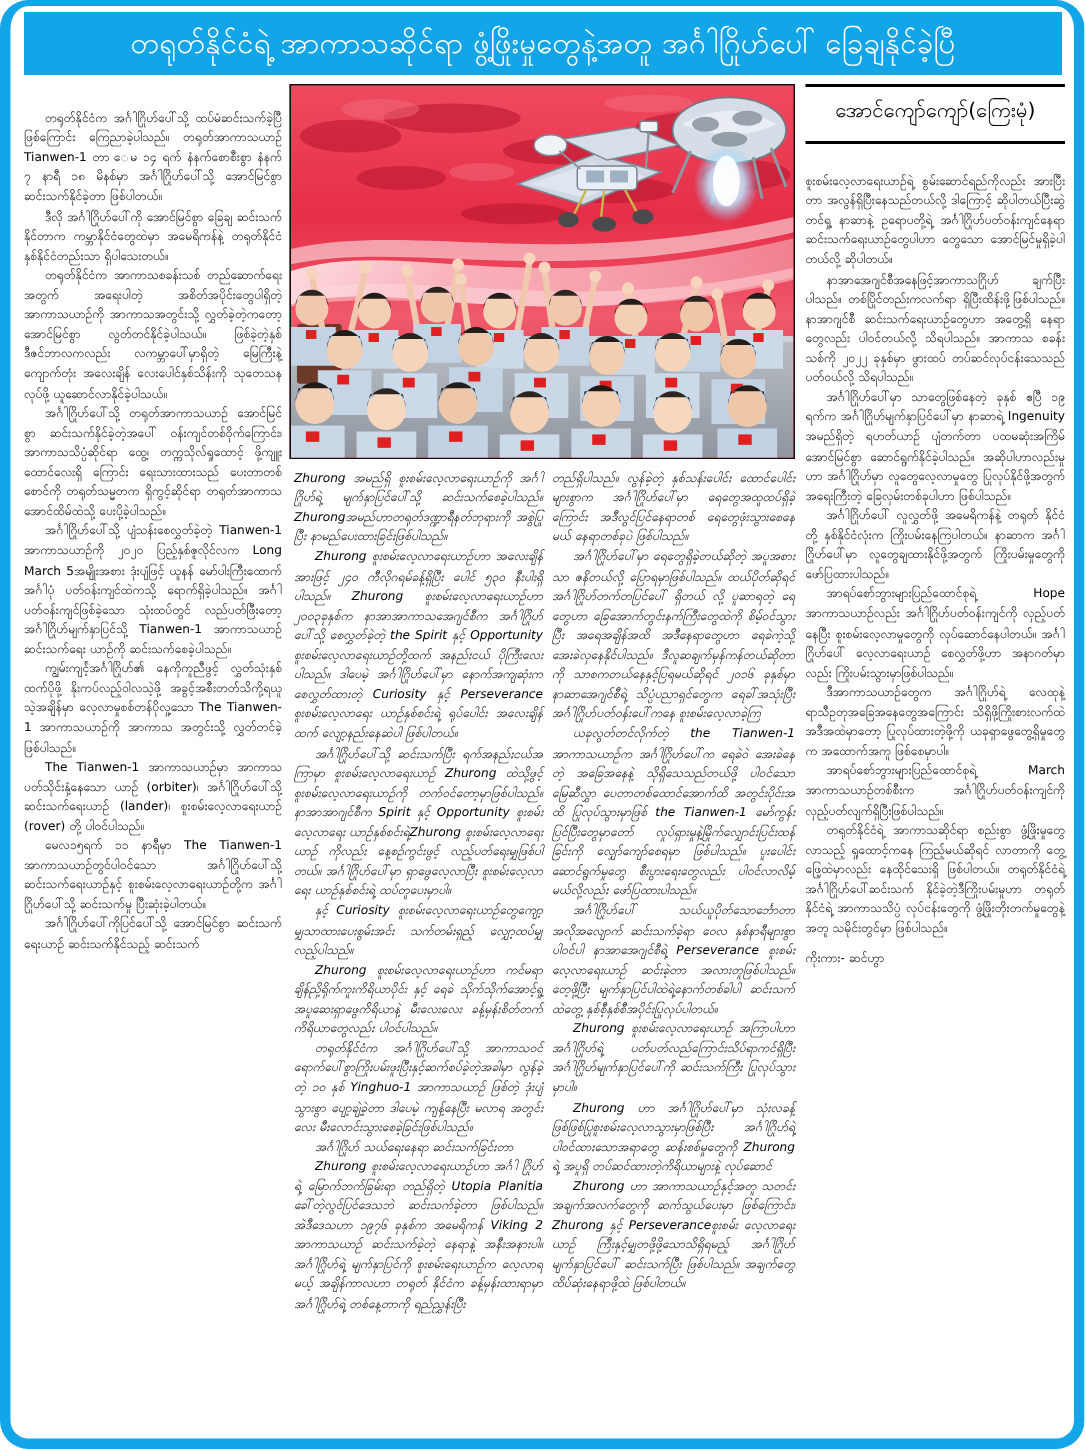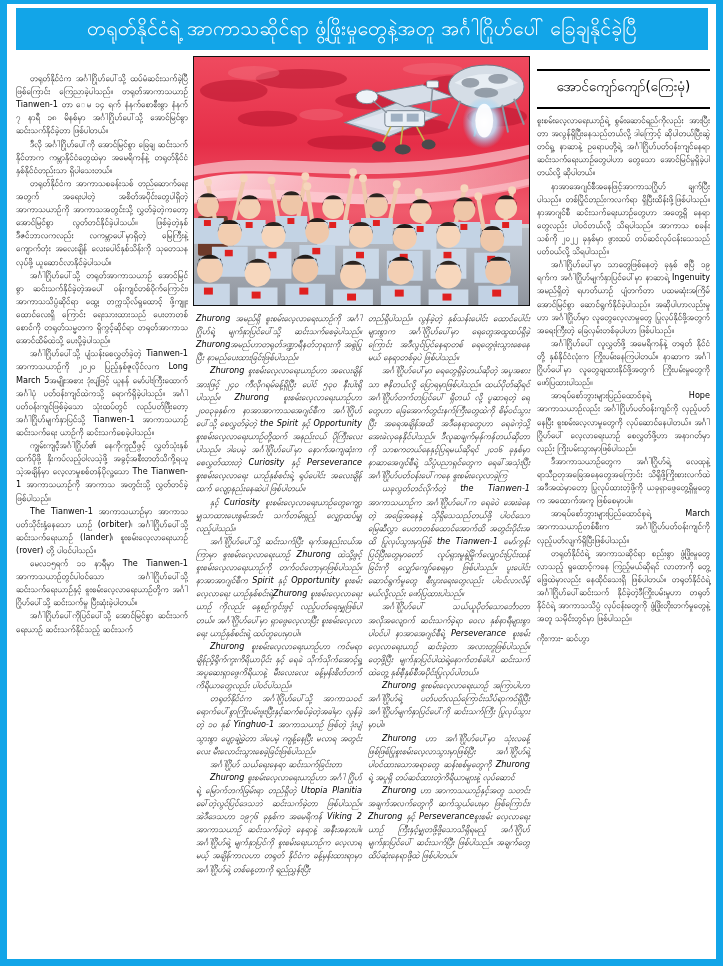--- a/index.html
+++ b/index.html
@@ -19,20 +19,21 @@
     position: relative;
     width: 723px;
     height: 966px;
     box-sizing: border-box;
     background: #ffffff;
     border-left: 7px solid #12a5e8;
     border-right: 7px solid #12a5e8;
     border-top: 4px solid #12a5e8;
     border-bottom: 7px solid #12a5e8;
     overflow: hidden;
+    border-radius: 19px;
   }
 
   
   #headline-banner {
     position: absolute;
     left: 9px;
     top: 4px;
     width: 692px;
     height: 42px;
     background: #12a5e8;
@@ -102,21 +103,20 @@
     inset: 0;
     display: block;
   }
 
   
   #byline-block {
     position: absolute;
     left: 521px;
     top: 2px;
     width: 173px;
-    margin-top: 13px;
   }
   .rule-thick {
     height: 2.4px;
     background: #000;
     width: 100%;
   }
   .rule-thin {
     height: 1.3px;
     background: #000;
     width: 100%;
@@ -439,22 +439,22 @@
       <p>အင်္ဂါဂြိုဟ်ပေါ်သို့ ပျံသန်းစေလွှတ်ခဲ့တဲ့ Tianwen-1 အာကာသယာဉ်ကို ၂၀၂၀ ပြည့်နှစ်ဇူလိုင်လက Long March 5အမျိုးအစား ဒုံးပျံဖြင့် ယူနန် မော်ပါးကြီးထောက်အင်္ဂါပုံ ပတ်ဝန်းကျင်ထဲကသို့ ရောက်ရှိခဲ့ပါသည်။ အင်္ဂါပတ်ဝန်းကျင်ဖြစ်ခဲ့သော သုံးထပ်တွင် လည်ပတ်ဖြီးတော့ အင်္ဂါဂြိုဟ်မျက်နှာပြင်သို့ Tianwen-1 အာကာသယာဉ် ဆင်းသက်ရေး ယာဉ်ကို ဆင်းသက်စေခဲ့ပါသည်။</p>
       <p>ကျွမ်းကျင်ဲ့အင်္ဂါဂြိုဟ်၏ နေကိုကူညီဖွင့် လွှတ်သုံးနှစ်ထက်ပိုဖို့ နိုးကပ်လည့်ဝါလသဲ့ဖို့ အခွင့်အစီးတတ်သိကို့ရယူသဲ့အချိန်မှာ လေ့လာမှုစစ်တန်ပိုလှု့သော The Tianwen-1 အာကာသယာဉ်ကို အာကာသ အတွင်းသို့ လွှတ်တင်ခဲ့ဖြစ်ပါသည်။</p>
       <p>The Tianwen-1 အာကာသယာဉ်မှာ အာကာသ ပတ်သိုင်းနှံ့နေသော ယာဉ် (orbiter)၊ အင်္ဂါဂြိုဟ်ပေါ်သို့ ဆင်းသက်ရေးယာဉ် (lander)၊ စူးစမ်းလေ့လာရေးယာဉ် (rover) တို့ ပါဝင်ပါသည်။</p>
       <p>မေလ၁၅ရက် ၁၁ နာရီမှာ The Tianwen-1 အာကာသယာဉ်တွင်ပါဝင်သော အင်္ဂါဂြိုဟ်ပေါ်သို့ ဆင်းသက်ရေးယာဉ်နှင့် စူးစမ်းလေ့လာရေးယာဉ်တို့က အင်္ဂါဂြိုဟ်ပေါ်သို့ ဆင်းသက်မှု ပြီးဆုံးခဲ့ပါတယ်။</p>
       <p>အင်္ဂါဂြိုဟ်ပေါ်ကိုပြင်ပေါ်သို့ အောင်မြင်စွာ ဆင်းသက်ရေးယာဉ် ဆင်းသက်နိုင်သည့် ဆင်းသက်</p>
     </div>
 
     <div class="col" id="col2">
       <p class="noind">Zhurong အမည်ရှိ စူးစမ်းလေ့လာရေးယာဉ်ကို အင်္ဂါဂြိုဟ်ရဲ့ မျက်နှာပြင်ပေါ်သို့ ဆင်းသက်စေခဲ့ပါသည်။ Zhurongအမည်ဟာတရုတ်ဒဏ္ဍာရီနတ်ဘုရားကို အစွဲပြုပြီး နာမည်ပေးထားခြင်းဖြစ်ပါသည်။</p>
       <p>Zhurong စူးစမ်းလေ့လာရေးယာဉ်ဟာ အလေးချိန်အားဖြင့် ၂၄၀ ကီလိုဂရမ်ခန့်ရှိပြီး ပေါင် ၅၃၀ နီးပါးရှိပါသည်။ Zhurong စူးစမ်းလေ့လာရေးယာဉ်ဟာ ၂၀၀၃ခုနှစ်က နာအာအာကာသအေဂျင်စီက အင်္ဂါဂြိုဟ်ပေါ်သို့ စေလွှတ်ခဲ့တဲ့ the Spirit နှင့် Opportunity စူးစမ်းလေ့လာရေးယာဉ်တို့ထက် အနည်းငယ် ပိုကြီးလေးပါသည်။ ဒါပေမဲ့ အင်္ဂါဂြိုဟ်ပေါ်မှာ နောက်အကျဆုံးက စေလွှတ်ထားတဲ့ Curiosity နှင့် Perseverance စူးစမ်းလေ့လာရေး ယာဉ်နှစ်စင်းရဲ့ ရုပ်ပေါင်း အလေးချိန်ထက် လျော့နည်းနေဆဲပါ ဖြစ်ပါတယ်။</p>
+      <p>အင်္ဂါဂြိုဟ်ပေါ်သို့ ဆင်းသက်ပြီး ရက်အနည်းငယ်အကြာမှာ စူးစမ်းလေ့လာရေးယာဉ် Zhurong ထဲသို့ဖွင့်စူးစမ်းလေ့လာရေးယာဉ်ကို တက်ဝင်တော့မှာဖြစ်ပါသည်။ နာအာအာဂျင်စီက Spirit နှင့် Opportunity စူးစမ်းလေ့လာရေး ယာဉ်နှစ်စင်းရဲ့Zhurong စူးစမ်းလေ့လာရေးယာဉ် ကိုလည်း နေ့စဉ်ကွင်းဖွင့် လည့်ပတ်ရေးမျှဖြစ်ပါတယ်။ အင်္ဂါဂြိုဟ်ပေါ်မှာ ရှာဖွေလေ့လာပြီး စူးစမ်းလေ့လာရေး ယာဉ်နှစ်စင်းရဲ့ ထပ်တူပေးမှာပါ။</p>
       <p>နှင့် Curiosity စူးစမ်းလေ့လာရေးယာဉ်တွေကျော့ မျှသာထားပေးစွမ်းအင်း သက်တမ်းရှည့် လျှော့ထပ်မျှလည့်ပါသည်။</p>
-      <p>အင်္ဂါဂြိုဟ်ပေါ်သို့ ဆင်းသက်ပြီး ရက်အနည်းငယ်အကြာမှာ စူးစမ်းလေ့လာရေးယာဉ် Zhurong ထဲသို့ဖွင့်စူးစမ်းလေ့လာရေးယာဉ်ကို တက်ဝင်တော့မှာဖြစ်ပါသည်။ နာအာအာဂျင်စီက Spirit နှင့် Opportunity စူးစမ်းလေ့လာရေး ယာဉ်နှစ်စင်းရဲ့Zhurong စူးစမ်းလေ့လာရေးယာဉ် ကိုလည်း နေ့စဉ်ကွင်းဖွင့် လည့်ပတ်ရေးမျှဖြစ်ပါတယ်။ အင်္ဂါဂြိုဟ်ပေါ်မှာ ရှာဖွေလေ့လာပြီး စူးစမ်းလေ့လာရေး ယာဉ်နှစ်စင်းရဲ့ ထပ်တူပေးမှာပါ။</p>
       <p>Zhurong စူးစမ်းလေ့လာရေးယာဉ်ဟာ ကင်မရာ ချိန်ညှိ့ရိုက်ကူးကိရိယာပိုင်း နှင့် ရေခဲ သိုက်သိုက်အောင့်ရှု့အပူဆေးရှာဖွေကိရိယာနဲ့ မီးလေးလေး ခန့်မှန်းစိတ်တက်ကိရိယာတွေလည်း ပါဝင်ပါသည်။</p>
       <p>တရုတ်နိုင်ငံက အင်္ဂါဂြိုဟ်ပေါ်သို့ အာကာသဝင်ရောက်ပေါ်စွာကြိုးပမ်းဖူးပြီးနှင့်ဆက်စပ်ခဲ့တဲ့အခါမှာ လွန်ခဲ့တဲ့ ၁၀ နှစ် Yinghuo-1 အာကာသယာဉ် ဖြစ်တဲ့ ဒုံးပျံသွားစွာ ပျော့ချဲ့ခဲ့တာ ဒါပေမဲ့ ကျန့်နေပြီး မလာရ အတွင်းလေး မီးလောင်းသွားစေခဲ့ခြင်းဖြစ်ပါသည်။</p>
       <p>အင်္ဂါဂြိုဟ် သယ်ရေးနေရာ ဆင်းသက်ခြင်းတာ</p>
       <p>Zhurong စူးစမ်းလေ့လာရေးယာဉ်ဟာ အင်္ဂါ ဂြိုဟ်ရဲ့ မြောက်ဘက်ခြမ်းရာ တည်ရှိတဲ့ Utopia Planitia ခေါ်တဲ့လွင်ပြင်ဒေသဘဲ ဆင်းသက်ခဲ့တာ ဖြစ်ပါသည်။ အဲဒီဒေသဟာ ၁၉၇၆ ခုနှစ်က အမေရိကန် Viking 2 အာကာသယာဉ် ဆင်းသက်ခဲ့တဲ့ နေရာနဲ့ အနီးအနားပါ။ အင်္ဂါဂြိုဟ်ရဲ့ မျက်နှာပြင်ကို စူးစမ်းရေးယာဉ်က လေ့လာရမယ့် အချိန်ကာလဟာ တရုတ် နိုင်ငံက ခန့်မှန်းထားရာမှာ အင်္ဂါဂြိုဟ်ရဲ့ တစ်နေ့တာကို ရည်ညွှန်းပြီး</p>
     </div>
 
     <div class="col" id="col3">
       <p class="noind">တည်ရှိပါသည်။ လွန်ခဲ့တဲ့ နှစ်သန်းပေါင်း ထောင်ပေါင်းများစွာက အင်္ဂါဂြိုဟ်ပေါ်မှာ ရေတွေအထူထပ်ရှိခဲ့ကြောင်း အဒီလွင်ပြင်နေရာတစ် ရေတွေဖုံးသွားစေနေမယ် နေရာတစ်ခုပဲ ဖြစ်ပါသည်။</p>
       <p>အင်္ဂါဂြိုဟ်ပေါ်မှာ ရေတွေရှိခဲ့တယ်ဆိုတဲ့ အပူအစားသာ ဇနိတယ်လို့ ပြောရမှာဖြစ်ပါသည်။ ထယ်ပိုတ်ဆိုရင်အင်္ဂါဂြိုဟ်တက်တပြင်ပေါ် ရှိတယ် လို့ ပူဆာရတဲ့ ရေတွေဟာ ခြေအောက်တွင်းနက်ကြီးတွေထဲကို စိမ့်ဝင်သွားပြီး အရေအချိန်အထိ အဒီနေရာတွေဟာ ရေခဲကဲ့သို့ အေးခဲလှနေနိုင်ပါသည်။ ဒီလူဆချက်မှန်ကန်တယ်ဆိုတာကို သာစကတယ်နေနှင့်ပြရမယ်ဆိုရင် ၂၀၁၆ ခုနှစ်မှာ နာဆာအေဂျင်စီရဲ့ သိပ္ပံပညာရှင်တွေက ရေခါ်အသုံးပြီး အင်္ဂါဂြိုဟ်ပတ်ဝန်းပေါ်ကနေ စူးစမ်းလေ့လာခဲ့ကြ</p>
       <p>ယခုလွတ်တင်လိုက်တဲ့ the Tianwen-1 အာကာသယာဉ်က အင်္ဂါဂြိုဟ်ပေါ်က ရေခဲဝဲ အေးခဲနေတဲ့ အခြေအနေနဲ့ သိုရှိသေသည်တယ်ဖို့ ပါဝင်သော မြေဆီလွှာ ပေတာတစ်ထောင်အောက်ထိ အတွင်းပိုင်းအ ထိ ပြုလုပ်သွားမှာဖြစ် the Tianwen-1 မော်ကွန်း ပြင်ပြီးတွေမှာတော် လှုပ်ရှားမှုနဲ့မြိုက်လျှောင်းပြင်းထန်ခြင်းကို လျှော်ကျော်စေရမှာ ဖြစ်ပါသည်။ ပူးပေါင်း ဆောင်ရွက်မှုတွေ စီးပွားရေးတွေလည်း ပါဝင်လာလိမ့်မယ်လို့လည်း ဖော်ပြထားပါသည်။</p>

